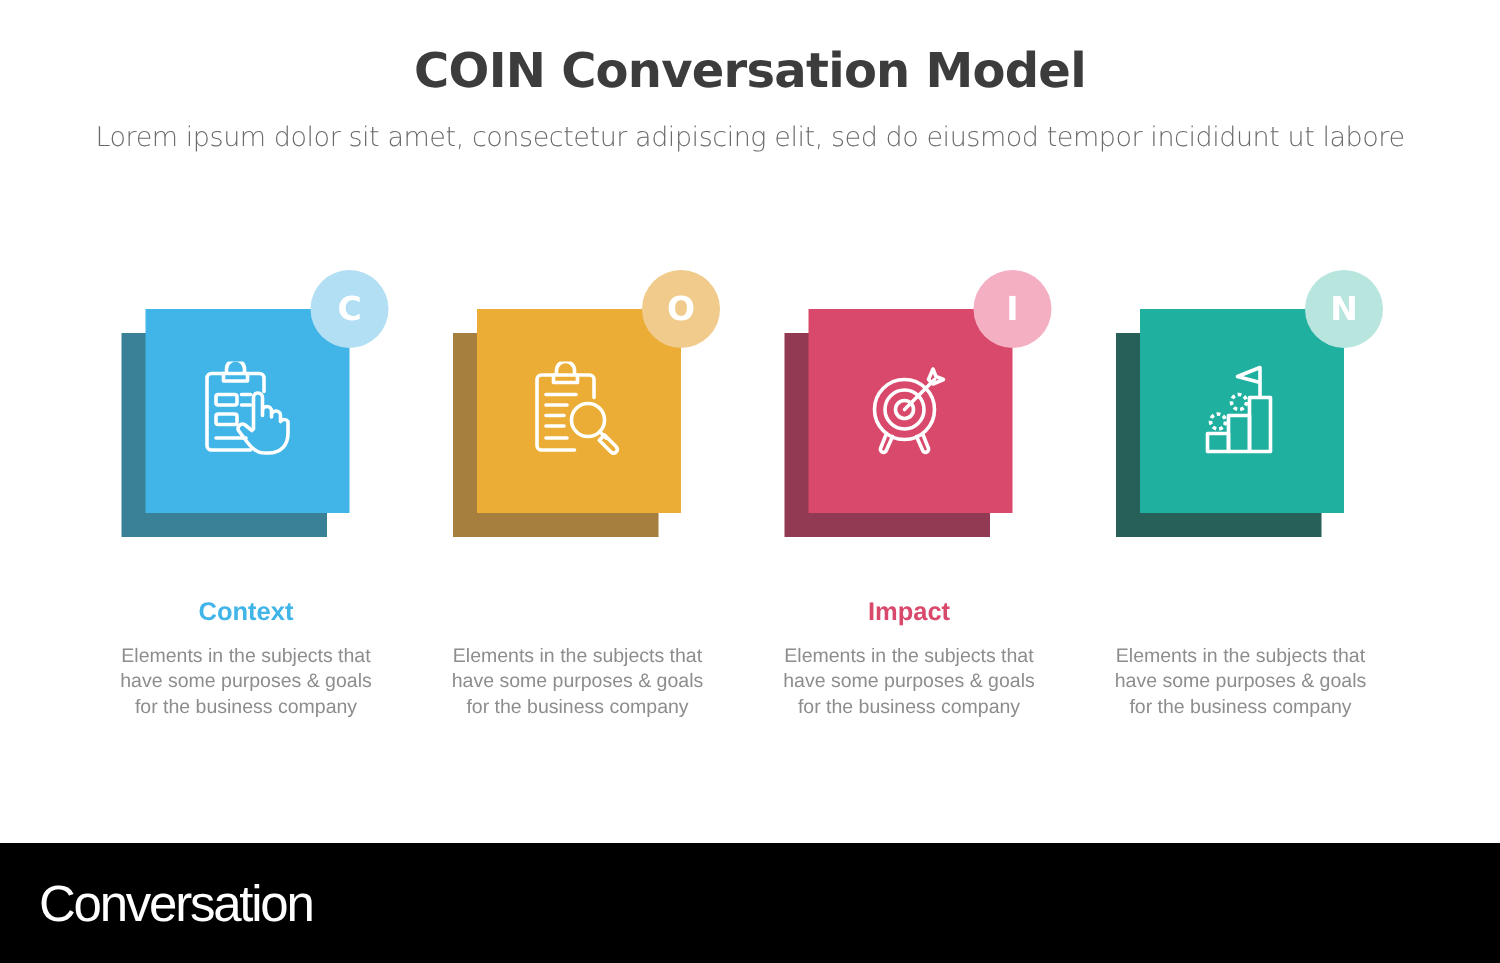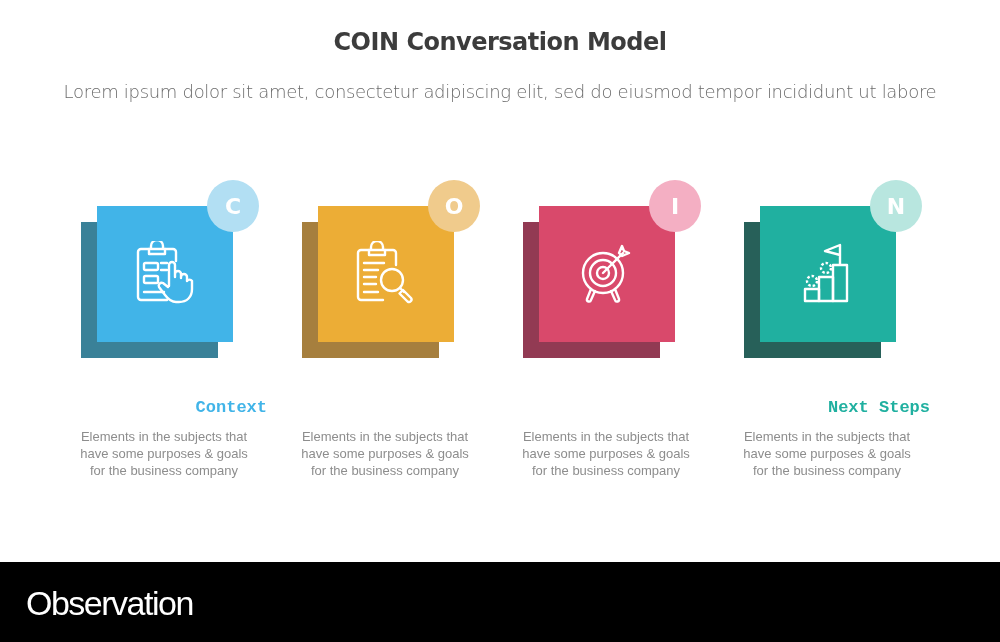--- a/index.html
+++ b/index.html
@@ -1,23 +1,23 @@
 <!DOCTYPE html>
 <html><head>
 <meta charset="utf-8">
 <style>
   html, body { margin:0; padding:0; }
   body { width:1000px; height:642px; background:#ffffff; position:relative; overflow:hidden; font-family:"Liberation Sans", sans-serif; }
-  .title { position:absolute; left:0; top:28px; width:1000px; text-align:center; font-size:24px; font-weight:bold; color:#3c3c3c; font-family:"DejaVu Sans", sans-serif; letter-spacing:-0.5px; }
+  .title { position:absolute; left:0; top:28px; width:1000px; text-align:center; font-size:32px; font-weight:bold; color:#3c3c3c; font-family:"DejaVu Sans", sans-serif; letter-spacing:-0.5px; }
   .subtitle { position:absolute; left:40px; top:81px; width:920px; text-align:center; font-size:18px; line-height:22px; color:#6b6b6b; font-family:"DejaVu Sans", sans-serif; font-weight:300; letter-spacing:-0.3px; }
   .card { position:absolute; top:180px; width:200px; height:320px; }
   .shadow { position:absolute; left:0; top:42px; width:137px; height:136px; }
   .front { position:absolute; left:16px; top:26px; width:136px; height:136px; display:flex; align-items:center; justify-content:center; }
   .badge { position:absolute; left:126px; top:0px; width:52px; height:52px; border-radius:50%; display:flex; align-items:center; justify-content:center; color:#fff; font-weight:bold; font-size:22px; font-family:"DejaVu Sans", sans-serif; }
-  .label { position:absolute; left:-20px; top:218px; width:206px; text-align:right; font-size:17px; font-weight:bold; font-family:Liberation Mono, monospace; }
+  .label { position:absolute; left:-20px; top:218px; width:206px; text-align:center; font-size:17px; font-weight:bold; font-family:Liberation Sans, sans-serif; }
   .desc { position:absolute; left:-20px; top:248px; width:206px; text-align:center; font-size:13px; line-height:17px; color:#8d8d8d; font-family:"Liberation Sans", sans-serif; white-space:pre-line; }
   .footer { position:absolute; left:0; top:562px; width:1000px; height:80px; background:#000; }
   .brand { position:absolute; left:26px; top:22px; color:#fff; font-size:34px; font-family:"Liberation Sans", sans-serif; letter-spacing:-1.5px; }
   .url { position:absolute; right:28px; top:30px; color:#fff; font-size:23px; font-family:"Liberation Sans", sans-serif; letter-spacing:-0.8px; }
   svg { display:block; }
 </style>
 </head>
 <body>
 
 <div class="title">COIN Conversation Model</div>
@@ -78,41 +78,41 @@
         <circle cx="24" cy="30" r="13"></circle>
         <circle cx="24" cy="30" r="6"></circle>
         <path d="M24 30 L44 10"></path>
         <path d="M40 10 l3 -7 l2 5 l5 2 l-7 3 z"></path>
         <path d="M12 46 l-4 10 a2 2 0 0 0 4 1 l4 -9"></path>
         <path d="M36 46 l4 10 a2 2 0 0 1 -4 1 l-4 -9"></path>
       </svg>
     </span>
   </div>
   <div class="badge" style="background:#f4afc3;">I</div>
+  <div class="label" style="color:#d9496b;">Impact</div>
   <div class="desc">Elements in the subjects that
 have  some purposes &amp; goals
 for the  business company</div>
 </div>
 
 <div class="card" style="left:744px;">
   <div class="shadow" style="background:#276059;"></div>
   <div class="front" style="background:#20b0a0;">
     <span>
       <svg width="50" height="62" viewBox="0 0 50 62" fill="none" stroke="#fff" stroke-width="2.4" stroke-linejoin="round">
         <rect x="2" y="46" width="14" height="12"></rect>
         <rect x="16" y="34" width="14" height="24"></rect>
         <rect x="30" y="22" width="14" height="36"></rect>
         <path d="M37 22 V2 L22 8 L37 12"></path>
         <circle cx="9" cy="38" r="5" stroke-dasharray="2.5 2"></circle>
         <circle cx="23" cy="25" r="5" stroke-dasharray="2.5 2"></circle>
       </svg>
     </span>
   </div>
   <div class="badge" style="background:#b8e6df;">N</div>
-  <div class="label" style="color:#20b0a0;">Next Steps</div>
   <div class="desc">Elements in the subjects that
 have  some purposes &amp; goals
 for the  business company</div>
 </div>
 
 <div class="footer">
-  <div class="brand">Observation</div>
+  <div class="brand">Conversation</div>
 </div>
 
 </body></html>

